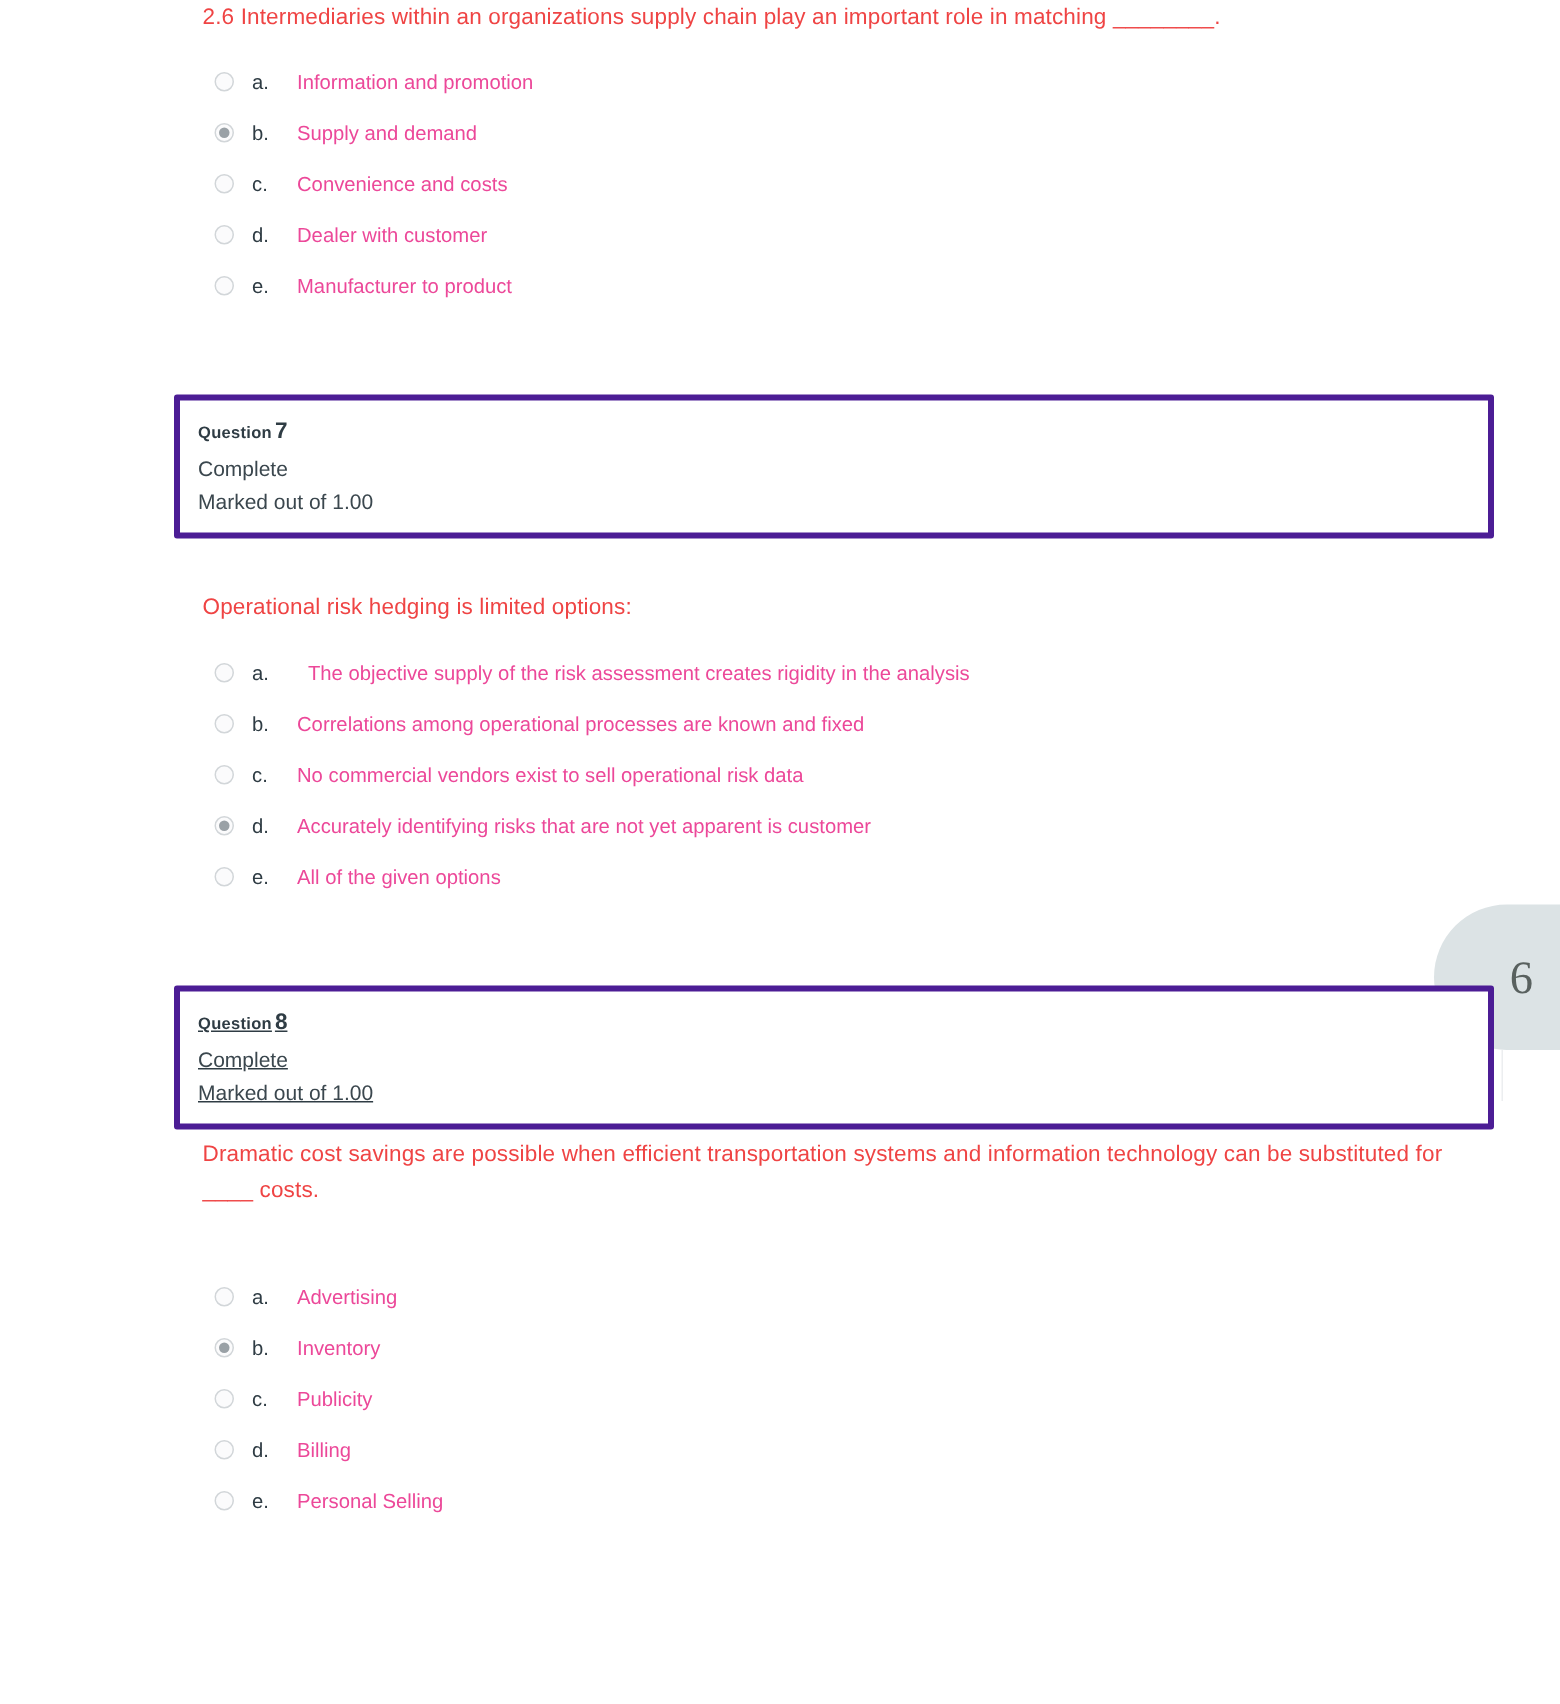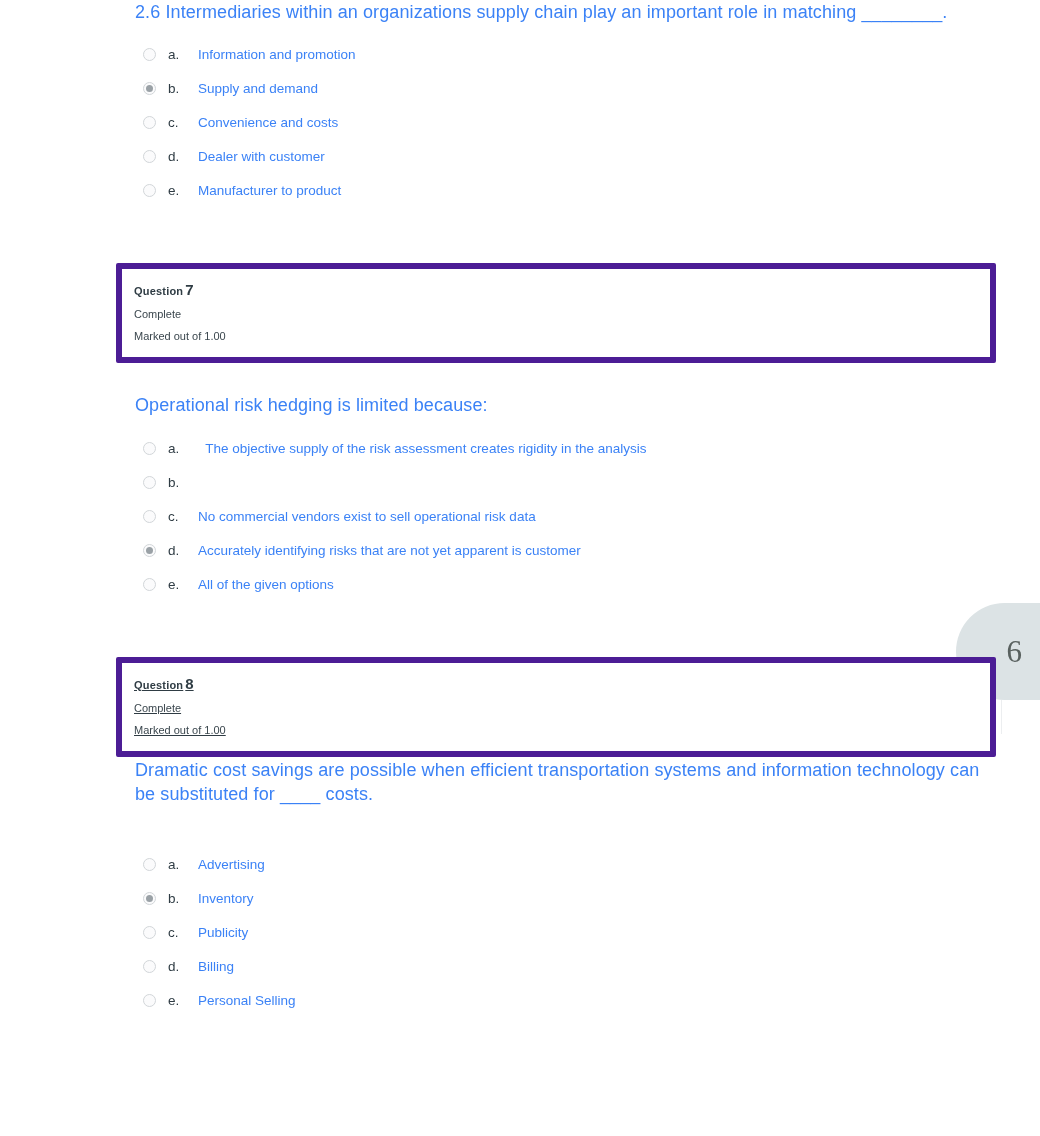--- a/index.html
+++ b/index.html
@@ -22,23 +22,23 @@
     position: relative;
     width: 1040px;
     height: 1136px;
   }
 
   
   .stem {
     position: absolute;
     left: 135px;
     width: 845px;
-    font-size: 18px;
+    font-size: 15px;
     line-height: 24px;
-    color: #3b82f6;
+    color: #ef4444;
     letter-spacing: 0.1px;
   }
 
   
   .options {
     position: absolute;
     left: 143px;
   }
   .option {
     display: flex;
@@ -73,50 +73,50 @@
   .opt-letter {
     flex: 0 0 auto;
     width: 30px;
     margin-left: 12px;
     font-size: 13.5px;
     color: #2f3c44;
   }
   .opt-text {
     flex: 1 1 auto;
     font-size: 13.5px;
-    color: #3b82f6;
+    color: #ec4899;
     white-space: pre;
   }
 
   
   .qbox {
     position: absolute;
     left: 116px;
     width: 880px;
     background: #ffffff;
-    border: 6px solid #4c1d95;
+    border: 4px solid #4c1d95;
     border-radius: 2px;
     padding: 14px 0 12px 12px;
   }
   .qbox-title {
     font-size: 11px;
     font-weight: bold;
     color: #2f3c44;
     line-height: 14px;
     letter-spacing: 0.2px;
     margin-bottom: 8px;
   }
   .qbox-title .qnum {
     font-size: 15px;
     font-weight: bold;
     letter-spacing: 0;
     margin-left: 2px;
   }
   .qbox-line {
-    font-size: 11px;
+    font-size: 14px;
     line-height: 17px;
     color: #3b474e;
     margin-top: 5px;
   }
 
   
   .page-badge {
     position: absolute;
     left: 956px;
     top: 603px;
@@ -183,31 +183,32 @@
     </div>
 
   <div class="qbox" style="top:263px;">
     <div class="qbox-title">
       <span>Question</span><span class="qnum">7</span>
     </div>
     <div class="qbox-line">Complete</div>
     <div class="qbox-line">Marked out of 1.00</div>
   </div>
 
-  <div class="stem" style="top:393px;">Operational risk hedging is limited because:</div>
+  <div class="stem" style="top:393px;">Operational risk hedging is limited options:</div>
 
   <div class="options" id="opts-1" style="top:439px;">
       <div class="option">
         <span class="radio"></span>
         <span class="opt-letter">a.</span>
         <span class="opt-text">  The objective supply of the risk assessment creates rigidity in the analysis</span>
       </div>
       <div class="option">
         <span class="radio"></span>
         <span class="opt-letter">b.</span>
+        <span class="opt-text">Correlations among operational processes are known and fixed</span>
       </div>
       <div class="option">
         <span class="radio"></span>
         <span class="opt-letter">c.</span>
         <span class="opt-text">No commercial vendors exist to sell operational risk data</span>
       </div>
       <div class="option">
         <span class="radio checked"></span>
         <span class="opt-letter">d.</span>
         <span class="opt-text">Accurately identifying risks that are not yet apparent is customer</span>

